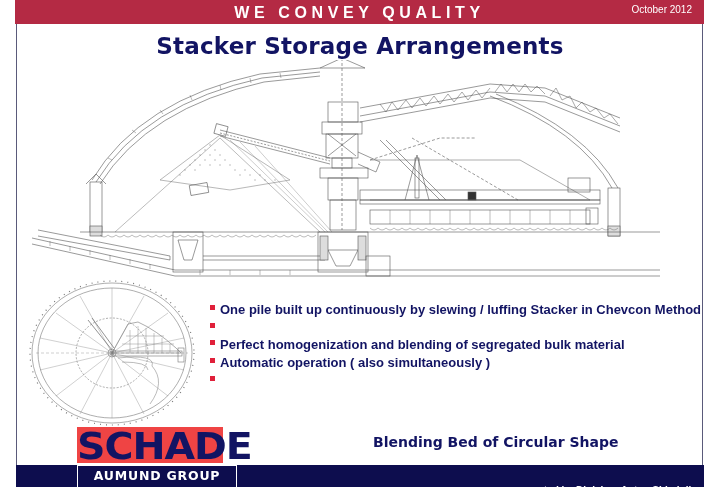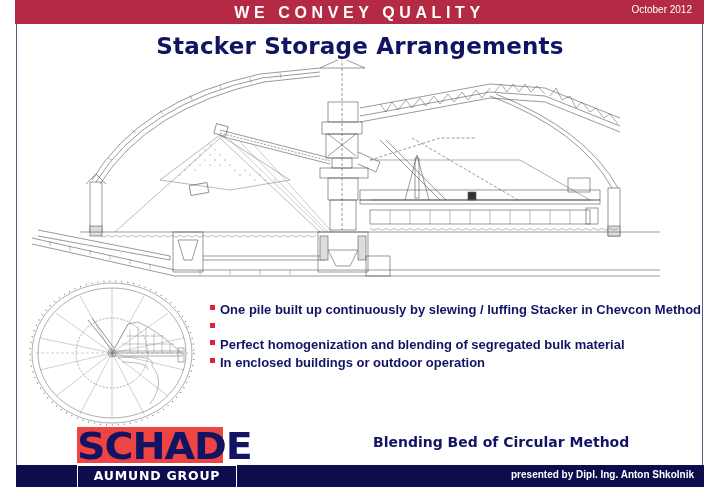--- a/index.html
+++ b/index.html
@@ -54,21 +54,21 @@
     .subtitle {
       position: absolute; left: 373px; top: 434px; color: #121463;
       font-weight: bold; font-size: 14px;
       font-family: "DejaVu Sans", sans-serif;
     }
     .footer-bar {
       position: absolute; left: 16px; top: 465px; width: 688px; height: 22px;
       background: #0d0d4e;
     }
     .presenter {
-      position: absolute; right: 10px; top: 4px; color: #ffffff;
+      position: absolute; right: 10px; top: 20px; color: #ffffff;
       font-weight: bold; font-size: 10px; text-align: right;
     }
     .logo-schade {
       position: absolute; left: 77px; top: 427px; width: 146px; height: 36px;
       background: #ef4444;
     }
     .logo-schade span {
       display: block; color: #121463; font-weight: bold; font-size: 38px;
       line-height: 38px; letter-spacing: -1px; transform: scaleX(1.04);
       transform-origin: left; font-family: "DejaVu Sans", sans-serif;
@@ -282,24 +282,25 @@
     <circle cx="86" cy="75" r="2"></circle>
 
   <path d="M92 80 Q130 76 126 88 Q140 104 124 126" stroke-width="0.5"></path>
   <path d="M96 84 Q122 84 122 92" stroke-width="0.5"></path>
 </svg>
 
 <ul class="bullets">
   <li><span class="sq"></span><span>One pile built up continuously by slewing / luffing Stacker in Chevcon Method</span></li>
   <li><span class="sq"></span></li>
   <li><span class="sq"></span><span>Perfect homogenization and blending of segregated bulk material</span></li>
-  <li><span class="sq"></span><span>In enclosed buildings or outdoor operation</span></li>
+  <li><span class="sq"></span><span>Automatic operation ( also simultaneously )</span></li>
+  <li><span class="sq"></span></li>
 </ul>
 
-<div class="subtitle">Blending Bed of Circular Method</div>
+<div class="subtitle">Blending Bed of Circular Shape</div>
 
 <div class="footer-bar">
   <div class="presenter">presented by Dipl. Ing. Anton Shkolnik</div>
 </div>
 
 <div class="logo-schade">
   <span>SCHADE</span>
 </div>
 <div class="logo-aumund">AUMUND GROUP</div>
 

